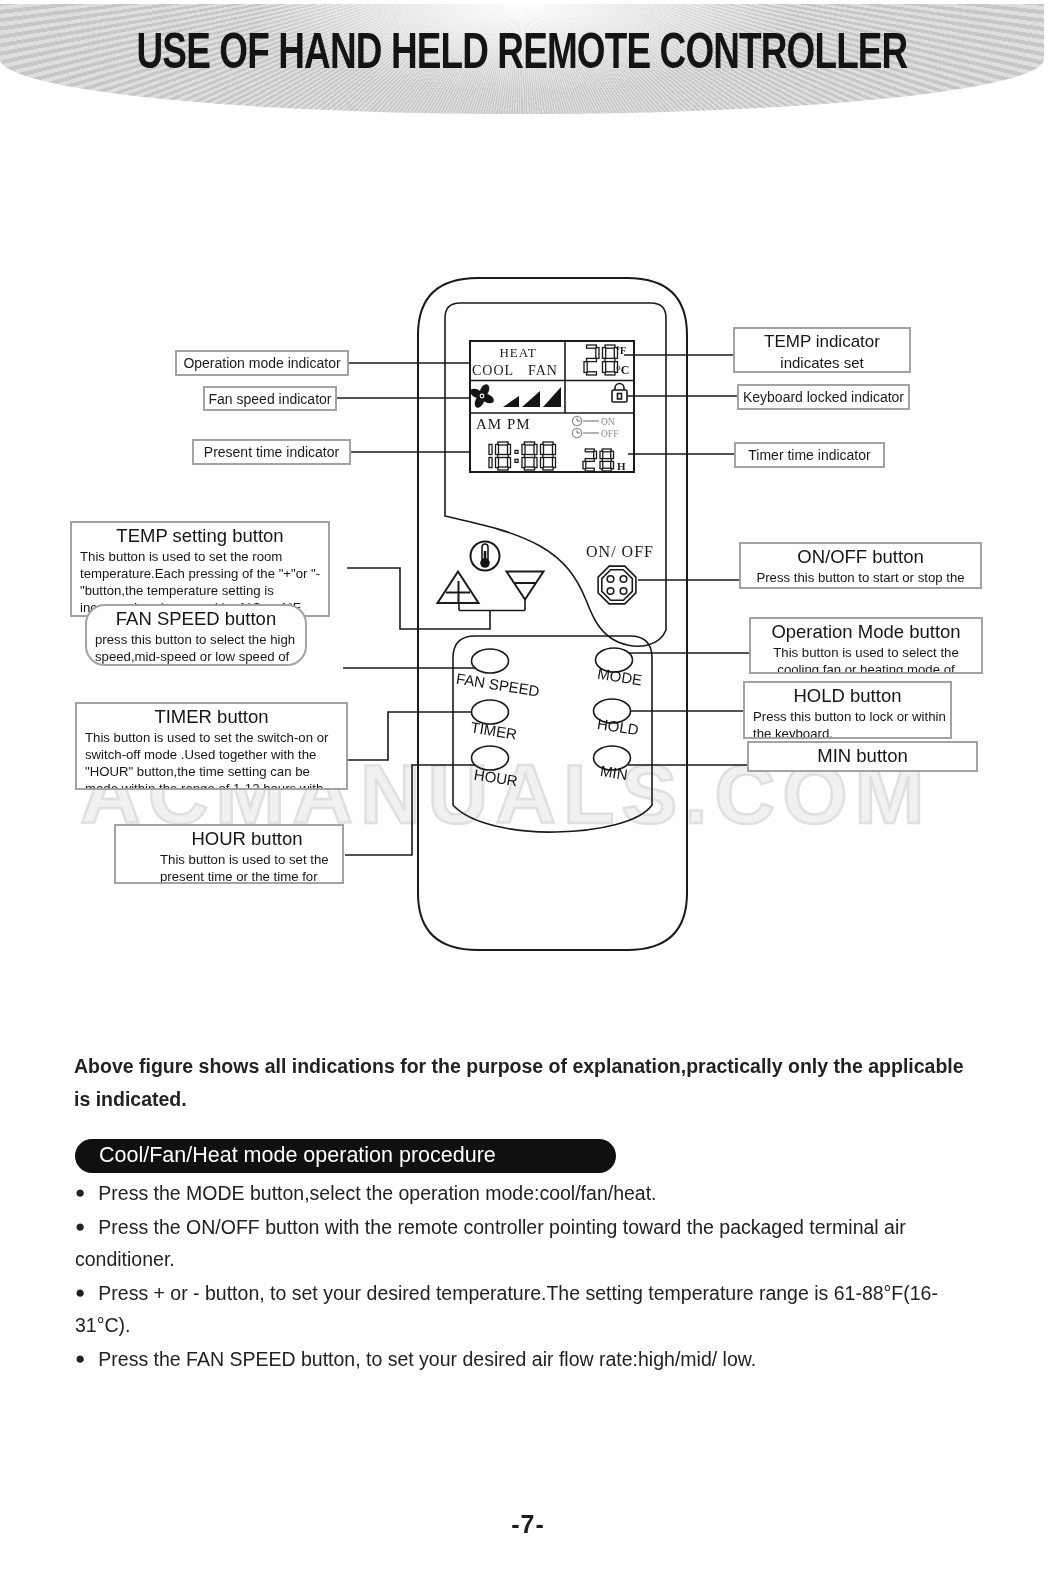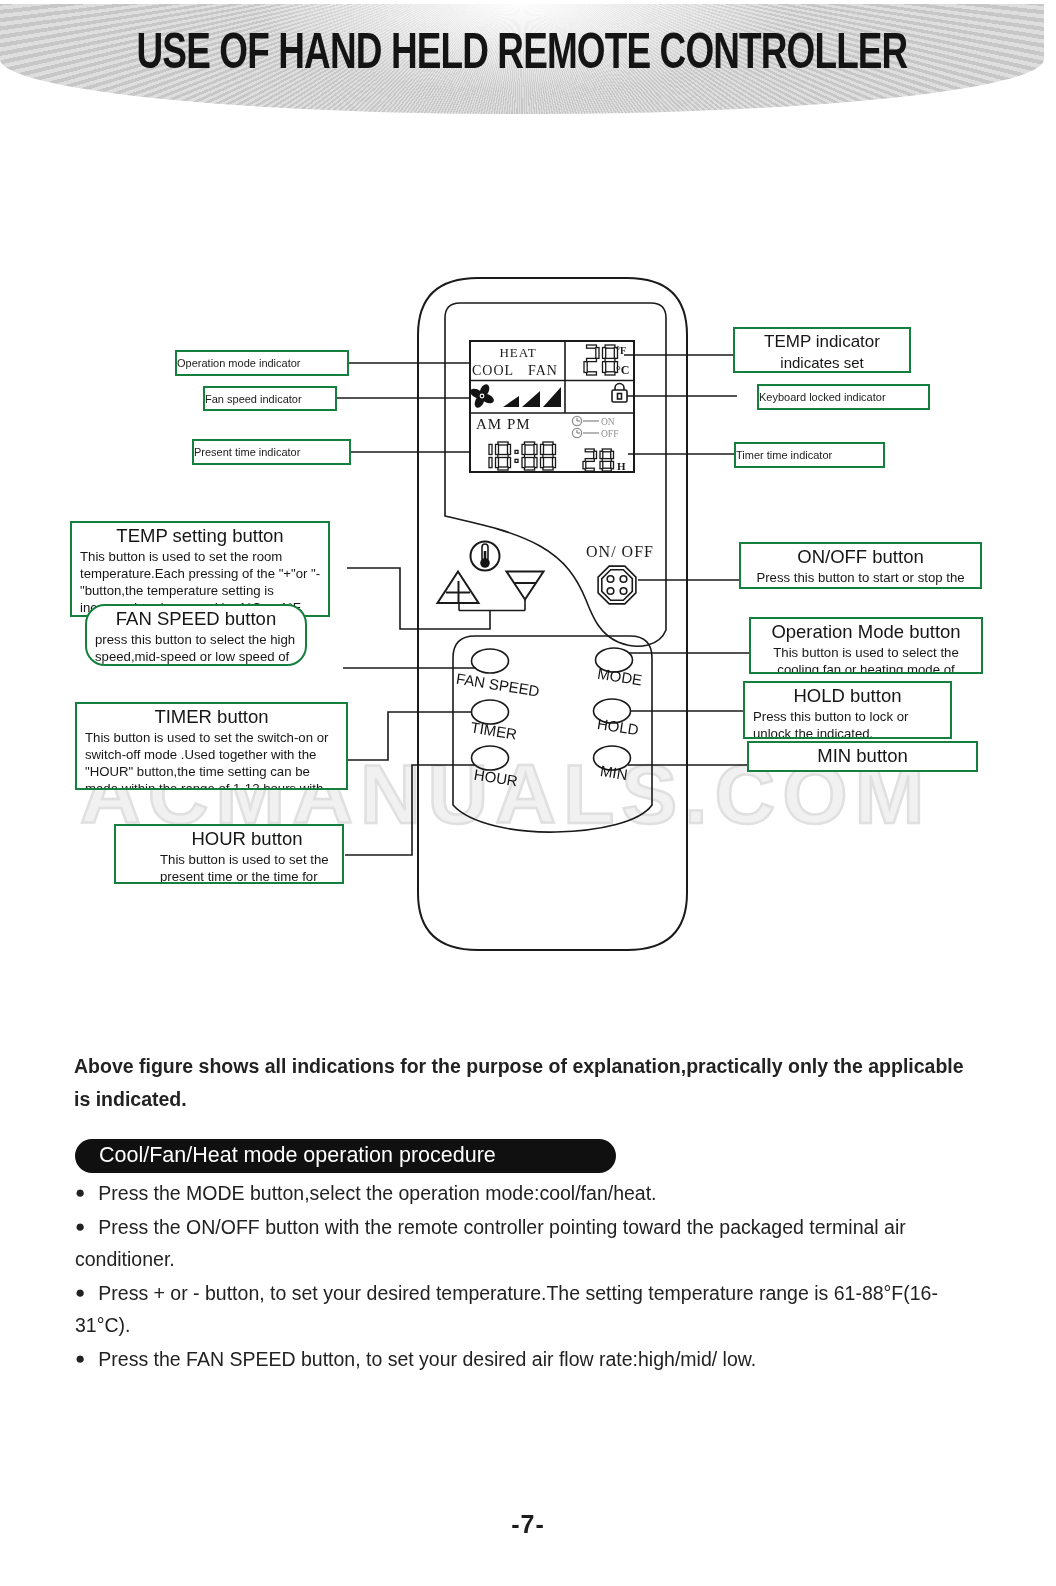--- a/index.html
+++ b/index.html
@@ -26,36 +26,36 @@
   svg.diagram{position:absolute;left:0;top:0;width:1056px;height:1586px;z-index:3;}
   .ol{stroke:#1a1a1a;stroke-width:2;fill:none;}
   .ln{stroke:#1a1a1a;stroke-width:1.6;fill:none;}
   .lcdserif{font-family:"Liberation Serif",serif;fill:#1a1a1a;}
   .lcdgray{stroke:#8f8f8f;fill:none;stroke-width:1.3;}
   .lcdgraytext{font-family:"Liberation Serif",serif;fill:#8f8f8f;}
   .btnlabel{font-size:15px;fill:#141414;font-family:"Liberation Sans",sans-serif;}
   .seg rect{fill:#ffffff;stroke:#191919;stroke-width:1.3;}
 
   
-  .callout{position:absolute;border:2px solid #15803d;background:#fff;
+  .callout{position:absolute;border:2px solid #a3a3a3;background:#fff;
     box-sizing:border-box;z-index:4;overflow:hidden;}
   .callout .ttl{text-align:center;font-size:18.5px;margin-top:2px;color:#161616;}
   .callout .dsc{font-size:13.2px;line-height:1.3;padding:1px 4px 3px 8px;color:#161616;}
   .callout .dsc.ctr{text-align:center;padding:1px 3px 3px 3px;}
-  .callout.line{display:flex;align-items:center;justify-content:flex-start;font-size:11px;}
+  .callout.line{display:flex;align-items:center;justify-content:center;font-size:14px;}
 
   #co-op-mode{left:175px;top:350px;width:174px;height:26px;}
   #co-fanspeed-ind{left:203px;top:386px;width:134px;height:25px;}
   #co-present-time{left:192px;top:439px;width:159px;height:26px;}
   #co-temp-setting{left:70px;top:521px;width:260px;height:96px;}
   #co-fanspeed-btn{left:85px;top:604px;width:222px;height:62px;border-radius:20px;}
   #co-timer-btn{left:75px;top:702px;width:273px;height:88px;}
   #co-hour-btn{left:114px;top:824px;width:230px;height:60px;padding-left:36px;}
   #co-temp-ind{left:733px;top:327px;width:178px;height:46px;padding-top:2px;}
-  #co-kb-locked{left:737px;top:384px;width:173px;height:26px;margin-left:20px;}
+  #co-kb-locked{left:737px;top:384px;width:173px;height:26px;}
   #co-timer-time{left:734px;top:442px;width:151px;height:26px;}
   #co-onoff-btn{left:739px;top:542px;width:243px;height:47px;}
   #co-opmode-btn{left:749px;top:617px;width:234px;height:57px;}
   #co-hold-btn{left:743px;top:681px;width:209px;height:58px;}
   #co-min-btn{left:747px;top:741px;width:231px;height:31px;}
   #co-temp-ind .dsc{font-size:15px;}
   #co-temp-ind .ttl{font-size:17px;margin-top:1px;}
 
   
   .note{position:absolute;left:74px;top:1050px;width:906px;z-index:4;
@@ -297,21 +297,21 @@
 <div class="callout" id="co-onoff-btn">
   <div class="ttl">ON/OFF button</div>
   <div class="dsc ctr">Press this button to start or stop the units.</div>
 </div>
 <div class="callout" id="co-opmode-btn">
   <div class="ttl">Operation Mode button</div>
   <div class="dsc ctr">This button is used to select the cooling,fan or heating mode of operation.</div>
 </div>
 <div class="callout" id="co-hold-btn">
   <div class="ttl">HOLD  button</div>
-  <div class="dsc">Press this button to lock or unlock the indicated.</div>
+  <div class="dsc">Press this button to lock or within the keyboard.</div>
 </div>
 <div class="callout" id="co-min-btn">
   <div class="ttl">MIN  button</div>
   <div class="dsc ctr">This button is used to set the present time.</div>
 </div>
 
 <div class="note">
   <div>Above figure shows all indications for the purpose of explanation,practically only the applicable</div>
   <div>is indicated.</div>
 </div>

